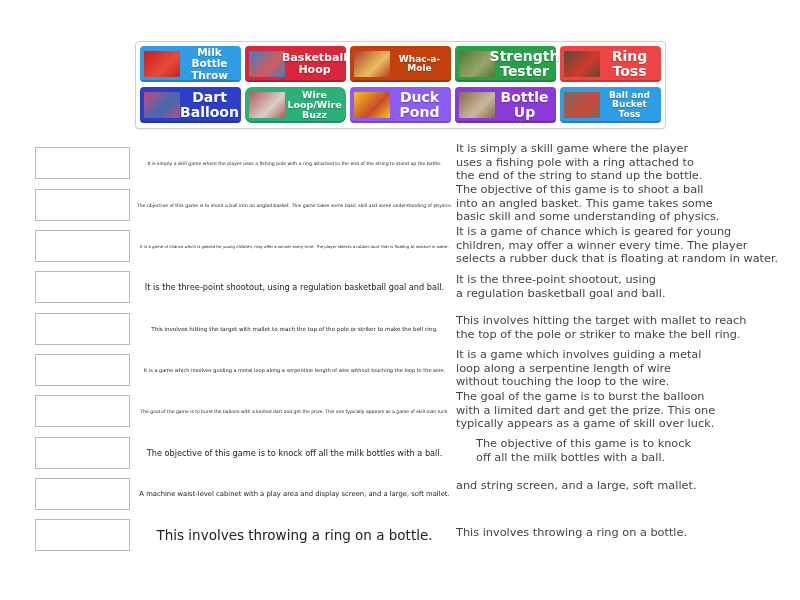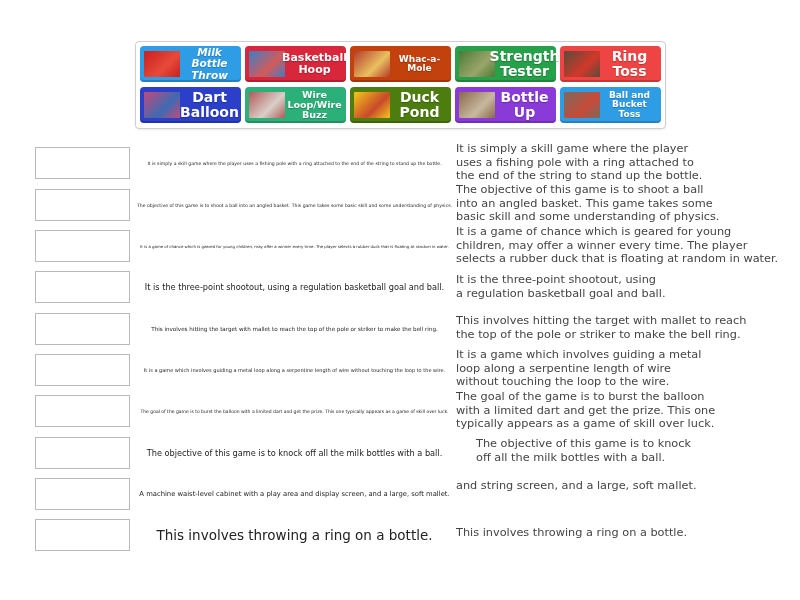--- a/index.html
+++ b/index.html
@@ -41,21 +41,21 @@
       position: absolute; left: 456px; width: 330px;
       color: #444; font-family: "DejaVu Sans", sans-serif; font-size: 11.3px; line-height: 13.5px;
     }
   </style>
 </head>
 <body>
 
 <div class="tile-bank" id="tile-bank">
     <div class="tile" style="left: 4px; top: 4px; background: rgb(47, 157, 230);">
       <div class="thumb" style="background: linear-gradient(135deg, rgb(200, 31, 31) 0%, rgb(232, 74, 58) 60%, rgb(200, 31, 31) 100%);"></div>
-      <span class="label" style="font-size: 10.5px; font-style: italic;">Milk Bottle Throw</span>
+      <span class="label" style="font-size: 10.5px;">Milk Bottle Throw</span>
     </div>
     <div class="tile" style="left: 109px; top: 4px; background: rgb(216, 38, 58);">
       <div class="thumb" style="background: linear-gradient(135deg, rgb(58, 127, 200) 0%, rgb(211, 90, 90) 60%, rgb(58, 127, 200) 100%);"></div>
       <span class="label" style="font-size: 11px;">Basketball Hoop</span>
     </div>
     <div class="tile" style="left: 214px; top: 4px; background: #c2410c;">
       <div class="thumb" style="background: linear-gradient(135deg, rgb(181, 59, 42) 0%, rgb(232, 192, 96) 60%, rgb(181, 59, 42) 100%);"></div>
       <span class="label" style="font-size: 9px;">Whac-a-Mole</span>
     </div>
     <div class="tile" style="left: 319px; top: 4px; background: rgb(39, 160, 74);">
@@ -63,25 +63,25 @@
       <span class="label" style="font-size: 14px;">Strength Tester</span>
     </div>
     <div class="tile" style="left: 424px; top: 4px; background: #ef4444;">
       <div class="thumb" style="background: linear-gradient(135deg, rgb(91, 75, 58) 0%, rgb(210, 56, 42) 60%, rgb(91, 75, 58) 100%);"></div>
       <span class="label" style="font-size: 14px;">Ring Toss</span>
     </div>
     <div class="tile" style="left: 4px; top: 45px; background: rgb(43, 63, 200); padding-left: 8px;">
       <div class="thumb" style="background: linear-gradient(135deg, rgb(194, 74, 122) 0%, rgb(63, 106, 178) 60%, rgb(194, 74, 122) 100%);"></div>
       <span class="label" style="font-size: 14px;">Dart Balloon</span>
     </div>
-    <div class="tile" style="left: 109px; top: 45px; background: rgb(43, 176, 122);">
+    <div class="tile" style="left: 109px; top: 45px; background: rgb(43, 176, 122); border-radius: 7px;">
       <div class="thumb" style="background: linear-gradient(135deg, rgb(178, 90, 90) 0%, rgb(217, 208, 200) 60%, rgb(178, 90, 90) 100%);"></div>
       <span class="label" style="font-size: 9.5px;">Wire Loop/Wire Buzz</span>
     </div>
-    <div class="tile" style="left: 214px; top: 45px; background: #4d7c0f;">
+    <div class="tile" style="left: 214px; top: 45px; background: #8b5cf6;">
       <div class="thumb" style="background: linear-gradient(135deg, rgb(242, 200, 28) 0%, rgb(200, 74, 42) 60%, rgb(242, 200, 28) 100%);"></div>
       <span class="label" style="font-size: 14px;">Duck Pond</span>
     </div>
     <div class="tile" style="left: 319px; top: 45px; background: rgb(138, 58, 216);">
       <div class="thumb" style="background: linear-gradient(135deg, rgb(138, 106, 74) 0%, rgb(200, 184, 160) 60%, rgb(138, 106, 74) 100%);"></div>
       <span class="label" style="font-size: 14px;">Bottle Up</span>
     </div>
     <div class="tile" style="left: 424px; top: 45px; background: rgb(47, 157, 230);">
       <div class="thumb" style="background: linear-gradient(135deg, rgb(122, 106, 90) 0%, rgb(200, 74, 58) 60%, rgb(122, 106, 90) 100%);"></div>
       <span class="label" style="font-size: 9px;">Ball and Bucket Toss</span>

